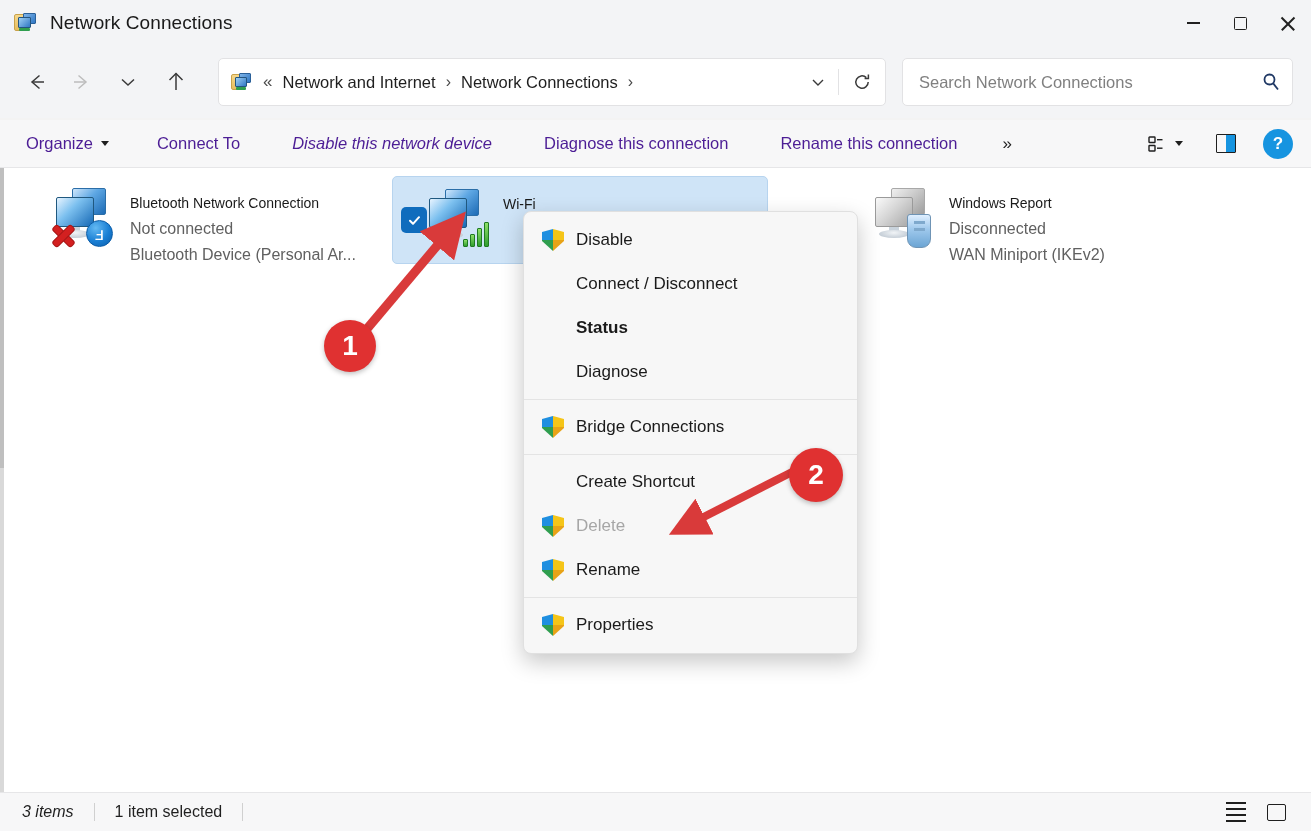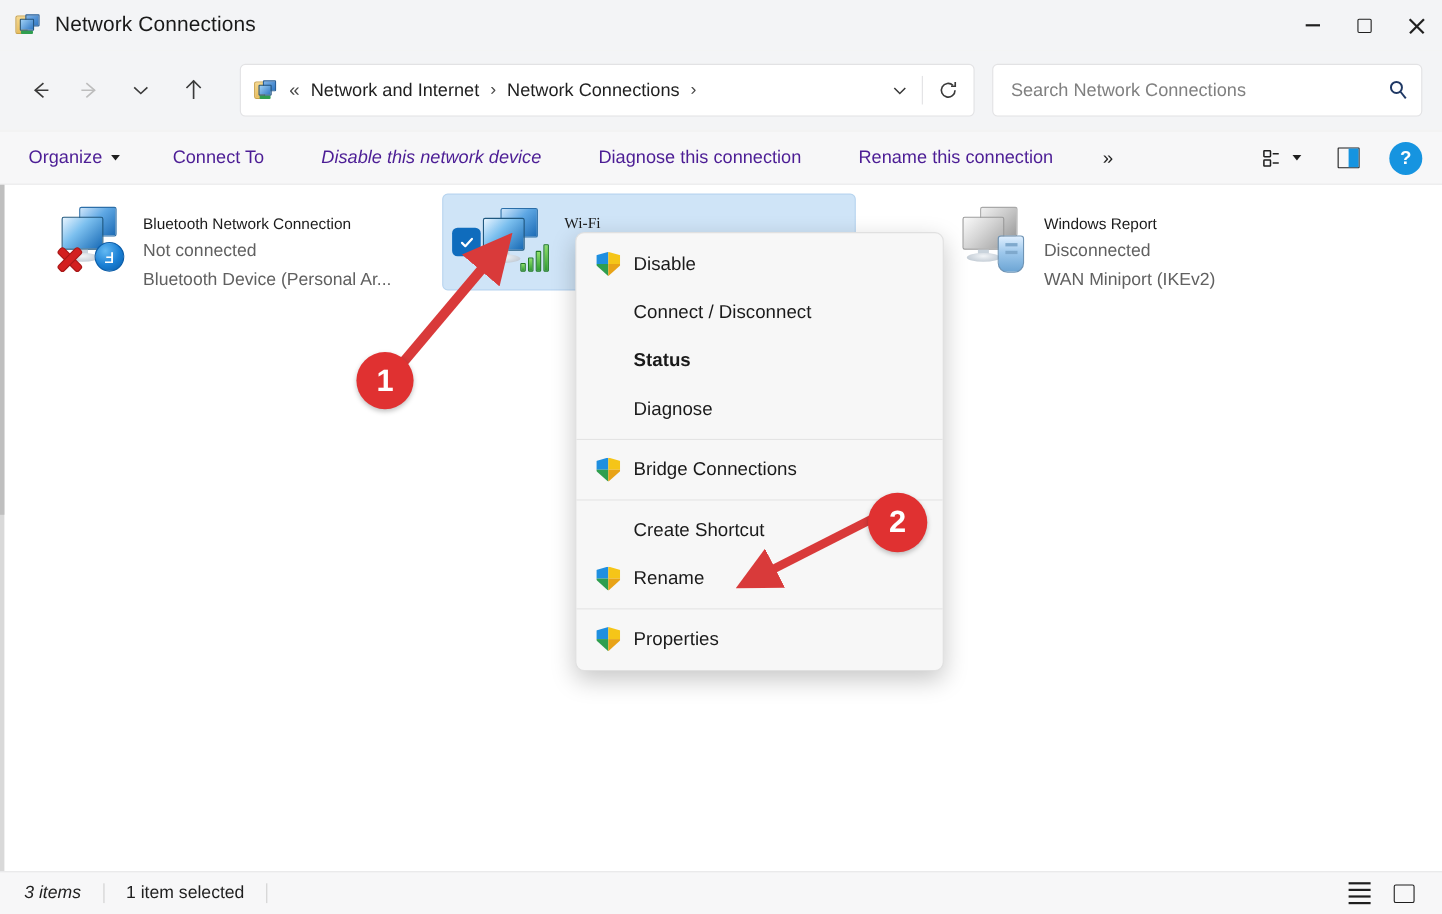--- a/index.html
+++ b/index.html
@@ -692,21 +692,21 @@
         <div class="badge-x"></div>
         <div class="badge-bt">ⅎ</div>
       </div>
       <div class="tile-text">
         <div class="tile-name">Bluetooth Network Connection</div>
         <div class="tile-sub">Not connected</div>
         <div class="tile-sub">Bluetooth Device (Personal Ar...</div>
       </div>
     </div>
 
-    <div class="tile selected" style="left:402px; top:8px; width:376px;font-family:Liberation Serif, serif;">
+    <div class="tile selected" style="left:392px; top:8px; width:376px;">
       <div class="checkbox-sel">
         <svg width="15" height="15" viewBox="0 0 15 15" fill="none" stroke="#ffffff" stroke-width="2" stroke-linecap="round" stroke-linejoin="round">
           <path d="M3 7.8 L6 10.8 L12 4.2"></path>
         </svg>
       </div>
       <div class="adapter-icon" style="margin-left:22px;">
         <div class="mon-back"></div>
         <div class="mon-front"></div>
         <div class="mon-neck"></div>
         <div class="mon-stand"></div>
@@ -783,20 +783,31 @@
       <span class="ctx-label">Bridge Connections</span>
     </div>
 
     <div class="ctx-sep"></div>
 
     <div class="ctx-item">
       <span class="ctx-shield-spacer"></span>
       <span class="ctx-label">Create Shortcut</span>
     </div>
 
+    <div class="ctx-item disabled">
+      <span class="ctx-shield">
+        <span class="sh">
+            <span class="q q1"></span>
+            <span class="q q2"></span>
+            <span class="q q3"></span>
+            <span class="q q4"></span>
+          </span>
+      </span>
+      <span class="ctx-label">Delete</span>
+    </div>
 
     <div class="ctx-item">
       <span class="ctx-shield">
         <span class="sh">
             <span class="q q1"></span>
             <span class="q q2"></span>
             <span class="q q3"></span>
             <span class="q q4"></span>
           </span>
       </span>

